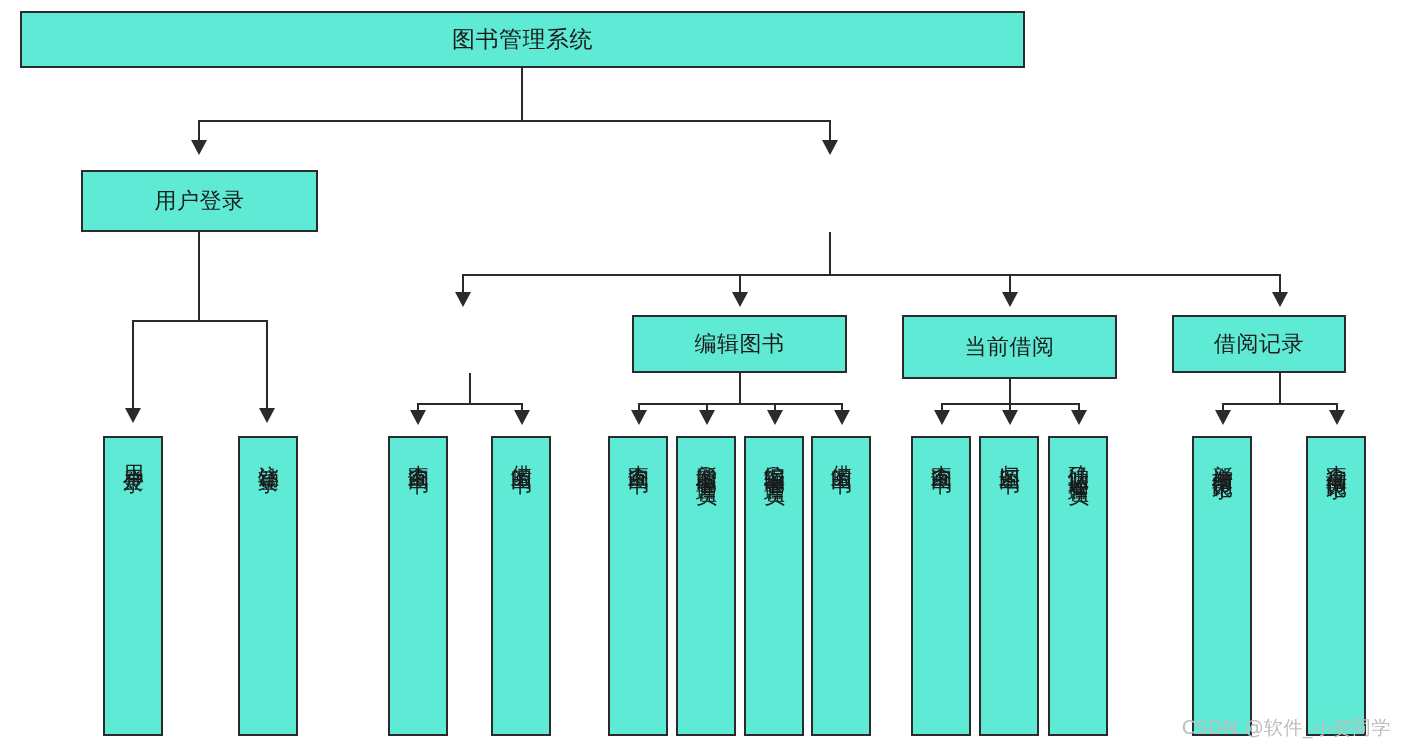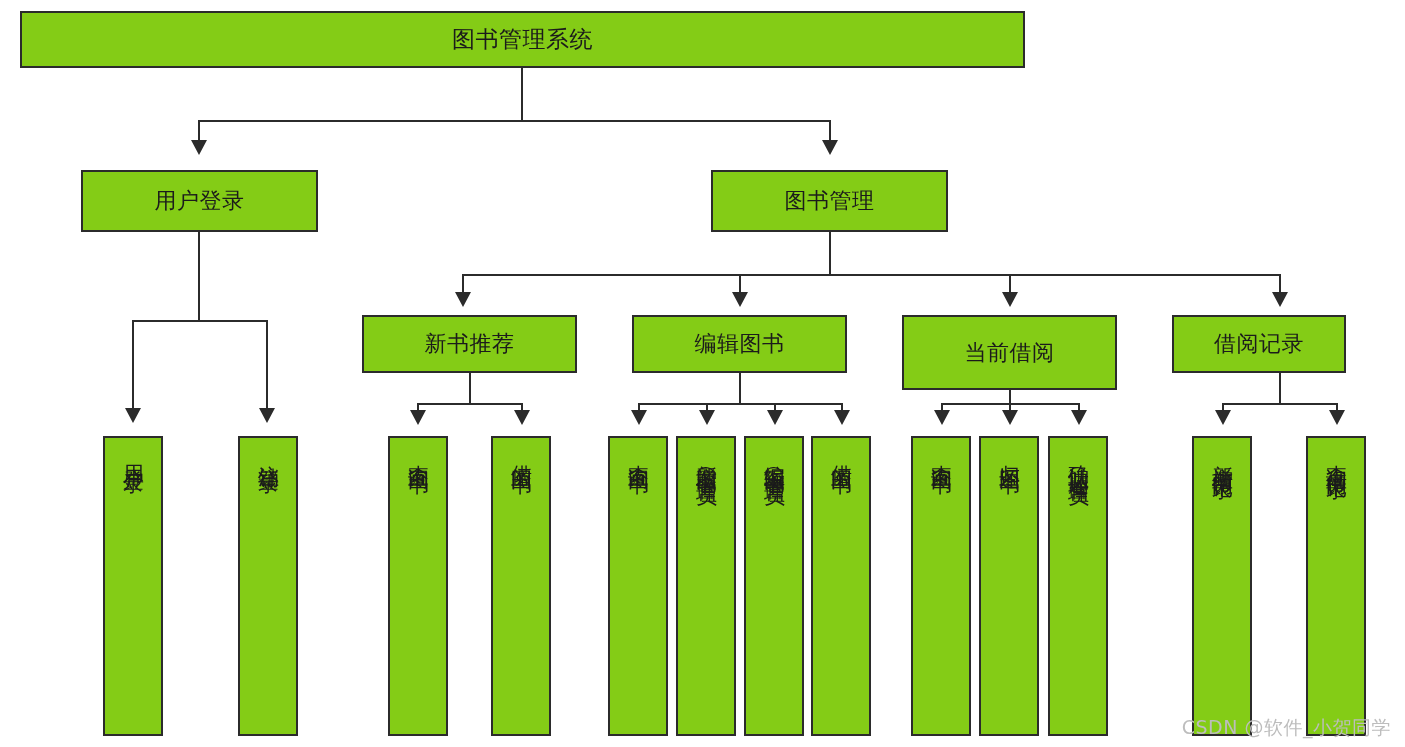--- a/index.html
+++ b/index.html
@@ -16,21 +16,21 @@
     position: relative;
     width: 1405px;
     height: 747px;
     background: #ffffff;
     overflow: hidden;
   }
   
   .node {
     position: absolute;
     box-sizing: border-box;
-    background: #84cc16;
+    background: #5eead4;
     border: 2px solid #2b2b2b;
     display: flex;
     align-items: center;
     justify-content: center;
     text-align: center;
     z-index: 3;
   }
   .node .label {
     color: #1b1b1b;
     line-height: 1.18;
@@ -104,49 +104,43 @@
   <div class="ln v" style="left:198px; top:120px; width:2px; height:28px;"></div>
   <div class="arrow" style="left:191px; top:140px;"></div>
 
   <div class="ln v" style="left:829px; top:120px; width:2px; height:28px;"></div>
   <div class="arrow" style="left:822px; top:140px;"></div>
 
   <div class="node hbox" style="left:81px; top:170px; width:237px; height:62px;">
     <span class="label">用户登录</span>
   </div>
 
-  <div class="node hbox" style="left:711px; top:170px; width:237px; height:62px;">
-    <span class="label">图书管理</span>
-  </div>
 
   <div class="ln v" style="left:198px; top:232px; width:2px; height:90px;"></div>
   <div class="ln h" style="left:132px; top:320px; width:134px; height:2px;"></div>
   <div class="ln v" style="left:132px; top:320px; width:2px; height:96px;"></div>
   <div class="arrow" style="left:125px; top:408px;"></div>
   <div class="ln v" style="left:266px; top:320px; width:2px; height:96px;"></div>
   <div class="arrow" style="left:259px; top:408px;"></div>
 
   <div class="ln v" style="left:829px; top:232px; width:2px; height:44px;"></div>
   <div class="ln h" style="left:462px; top:274px; width:819px; height:2px;"></div>
   <div class="ln v" style="left:462px; top:274px; width:2px; height:26px;"></div>
   <div class="arrow" style="left:455px; top:292px;"></div>
   <div class="ln v" style="left:739px; top:274px; width:2px; height:26px;"></div>
   <div class="arrow" style="left:732px; top:292px;"></div>
   <div class="ln v" style="left:1009px; top:274px; width:2px; height:26px;"></div>
   <div class="arrow" style="left:1002px; top:292px;"></div>
   <div class="ln v" style="left:1279px; top:274px; width:2px; height:26px;"></div>
   <div class="arrow" style="left:1272px; top:292px;"></div>
 
-  <div class="node hbox" style="left:362px; top:315px; width:215px; height:58px;">
-    <span class="label">新书推荐</span>
-  </div>
   <div class="node hbox" style="left:632px; top:315px; width:215px; height:58px;">
     <span class="label">编辑图书</span>
   </div>
-  <div class="node hbox" style="left:902px; top:315px; width:215px; height:75px;">
+  <div class="node hbox" style="left:902px; top:315px; width:215px; height:64px;">
     <span class="label">当前借阅</span>
   </div>
   <div class="node hbox" style="left:1172px; top:315px; width:174px; height:58px;">
     <span class="label">借阅记录</span>
   </div>
 
   <div class="ln v" style="left:469px; top:373px; width:2px; height:32px;"></div>
   <div class="ln h" style="left:417px; top:403px; width:106px; height:2px;"></div>
   <div class="ln v" style="left:417px; top:403px; width:2px; height:14px;"></div>
   <div class="arrow" style="left:410px; top:410px;"></div>

